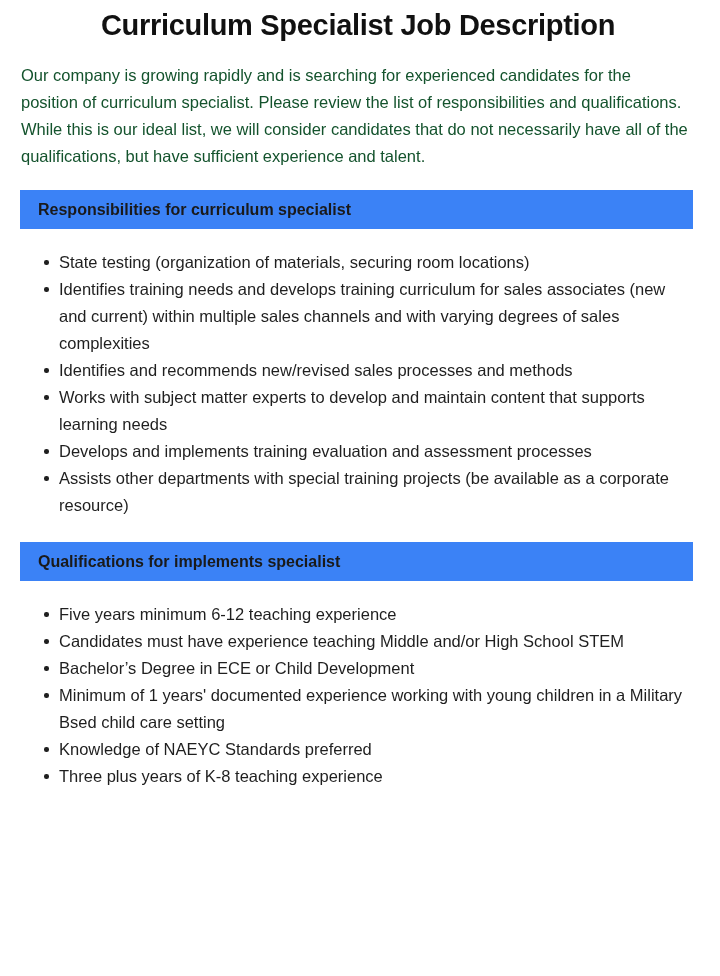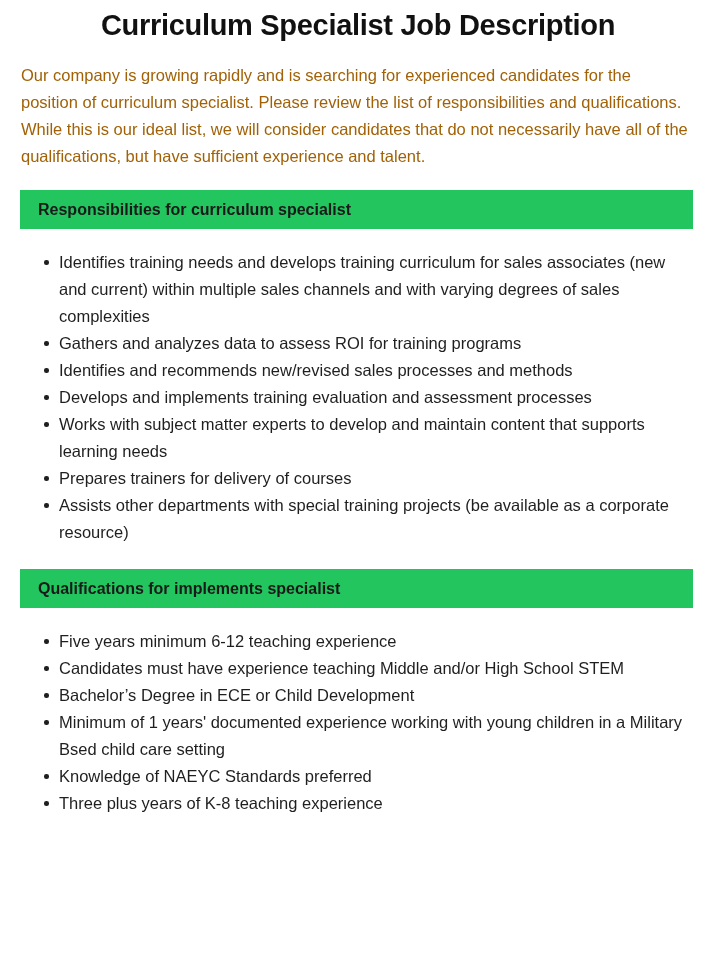--- a/index.html
+++ b/index.html
@@ -25,31 +25,31 @@
     text-align: center;
     letter-spacing: -0.3px;
     color: #111111;
     margin: 0;
     padding: 4px 20px 0 20px;
     line-height: 42px;
   }
   .intro {
     font-size: 16.5px;
     line-height: 27px;
-    color: #a16207;
+    color: #14532d;
     margin: 0;
     padding: 16px 24px 0 21px;
     text-align: left;
   }
   .section {
     margin: 0;
     padding: 0;
   }
   .section-bar {
-    background: #22c55e;
+    background: #3b82f6;
     margin: 0 23px 0 20px;
     height: 39px;
     display: flex;
     align-items: center;
     padding: 0 0 0 18px;
     box-sizing: border-box;
   }
   .section-bar-title {
     font-size: 16px;
     font-weight: bold;
@@ -93,26 +93,25 @@
   <p class="intro">Our company is growing rapidly and is searching for experienced candidates for the position of curriculum specialist. Please review the list of responsibilities and qualifications. While this is our ideal list, we will consider candidates that do not necessarily have all of the qualifications, but have sufficient experience and talent.</p>
 
   <div class="gap-before-list"></div>
 
   <div class="section">
     <div class="section-bar">
       <span class="section-bar-title">Responsibilities for curriculum specialist</span>
     </div>
     <div class="gap-before-list"></div>
     <ul class="bullet-list">
+      <li>State testing (organization of materials, securing room locations)</li>
       <li>Identifies training needs and develops training curriculum for sales associates (new and current) within multiple sales channels and with varying degrees of sales complexities</li>
-      <li>Gathers and analyzes data to assess ROI for training programs</li>
       <li>Identifies and recommends new/revised sales processes and methods</li>
+      <li>Works with subject matter experts to develop and maintain content that supports learning needs</li>
       <li>Develops and implements training evaluation and assessment processes</li>
-      <li>Works with subject matter experts to develop and maintain content that supports learning needs</li>
-      <li>Prepares trainers for delivery of courses</li>
       <li>Assists other departments with special training projects (be available as a corporate resource)</li>
     </ul>
   </div>
 
   <div class="gap-after-list"></div>
 
   <div class="section">
     <div class="section-bar">
       <span class="section-bar-title">Qualifications for implements specialist</span>
     </div>

